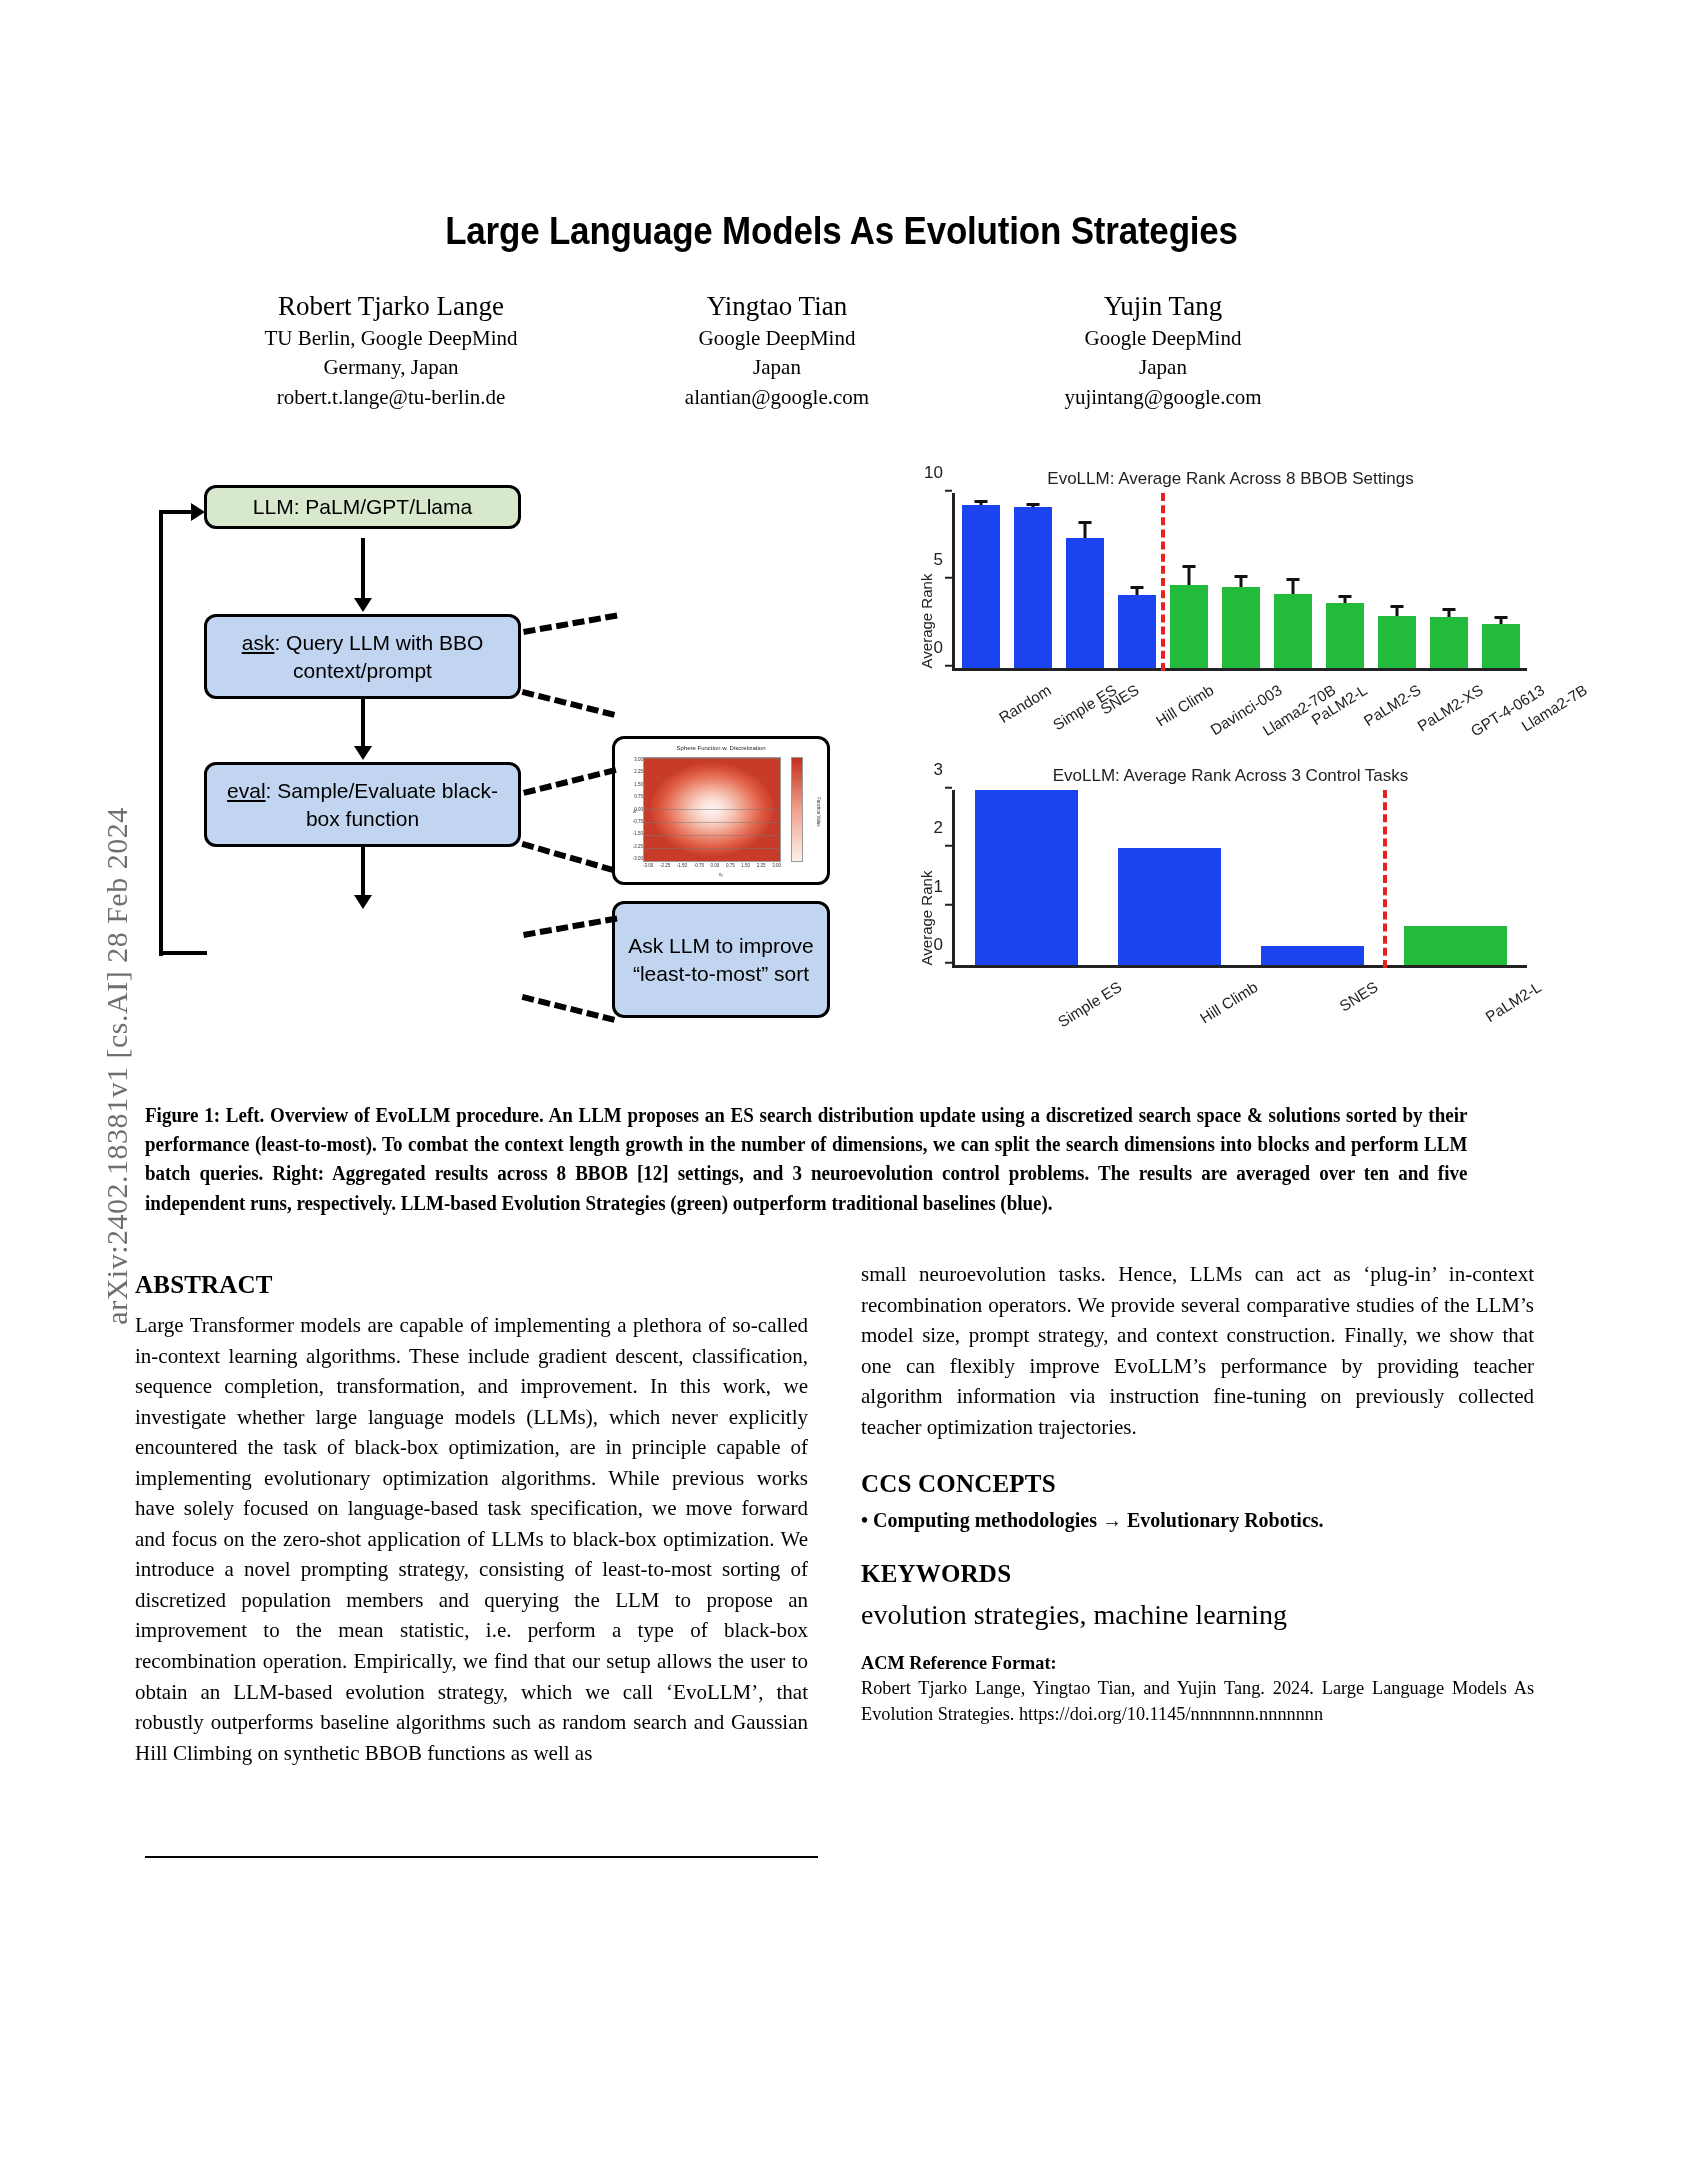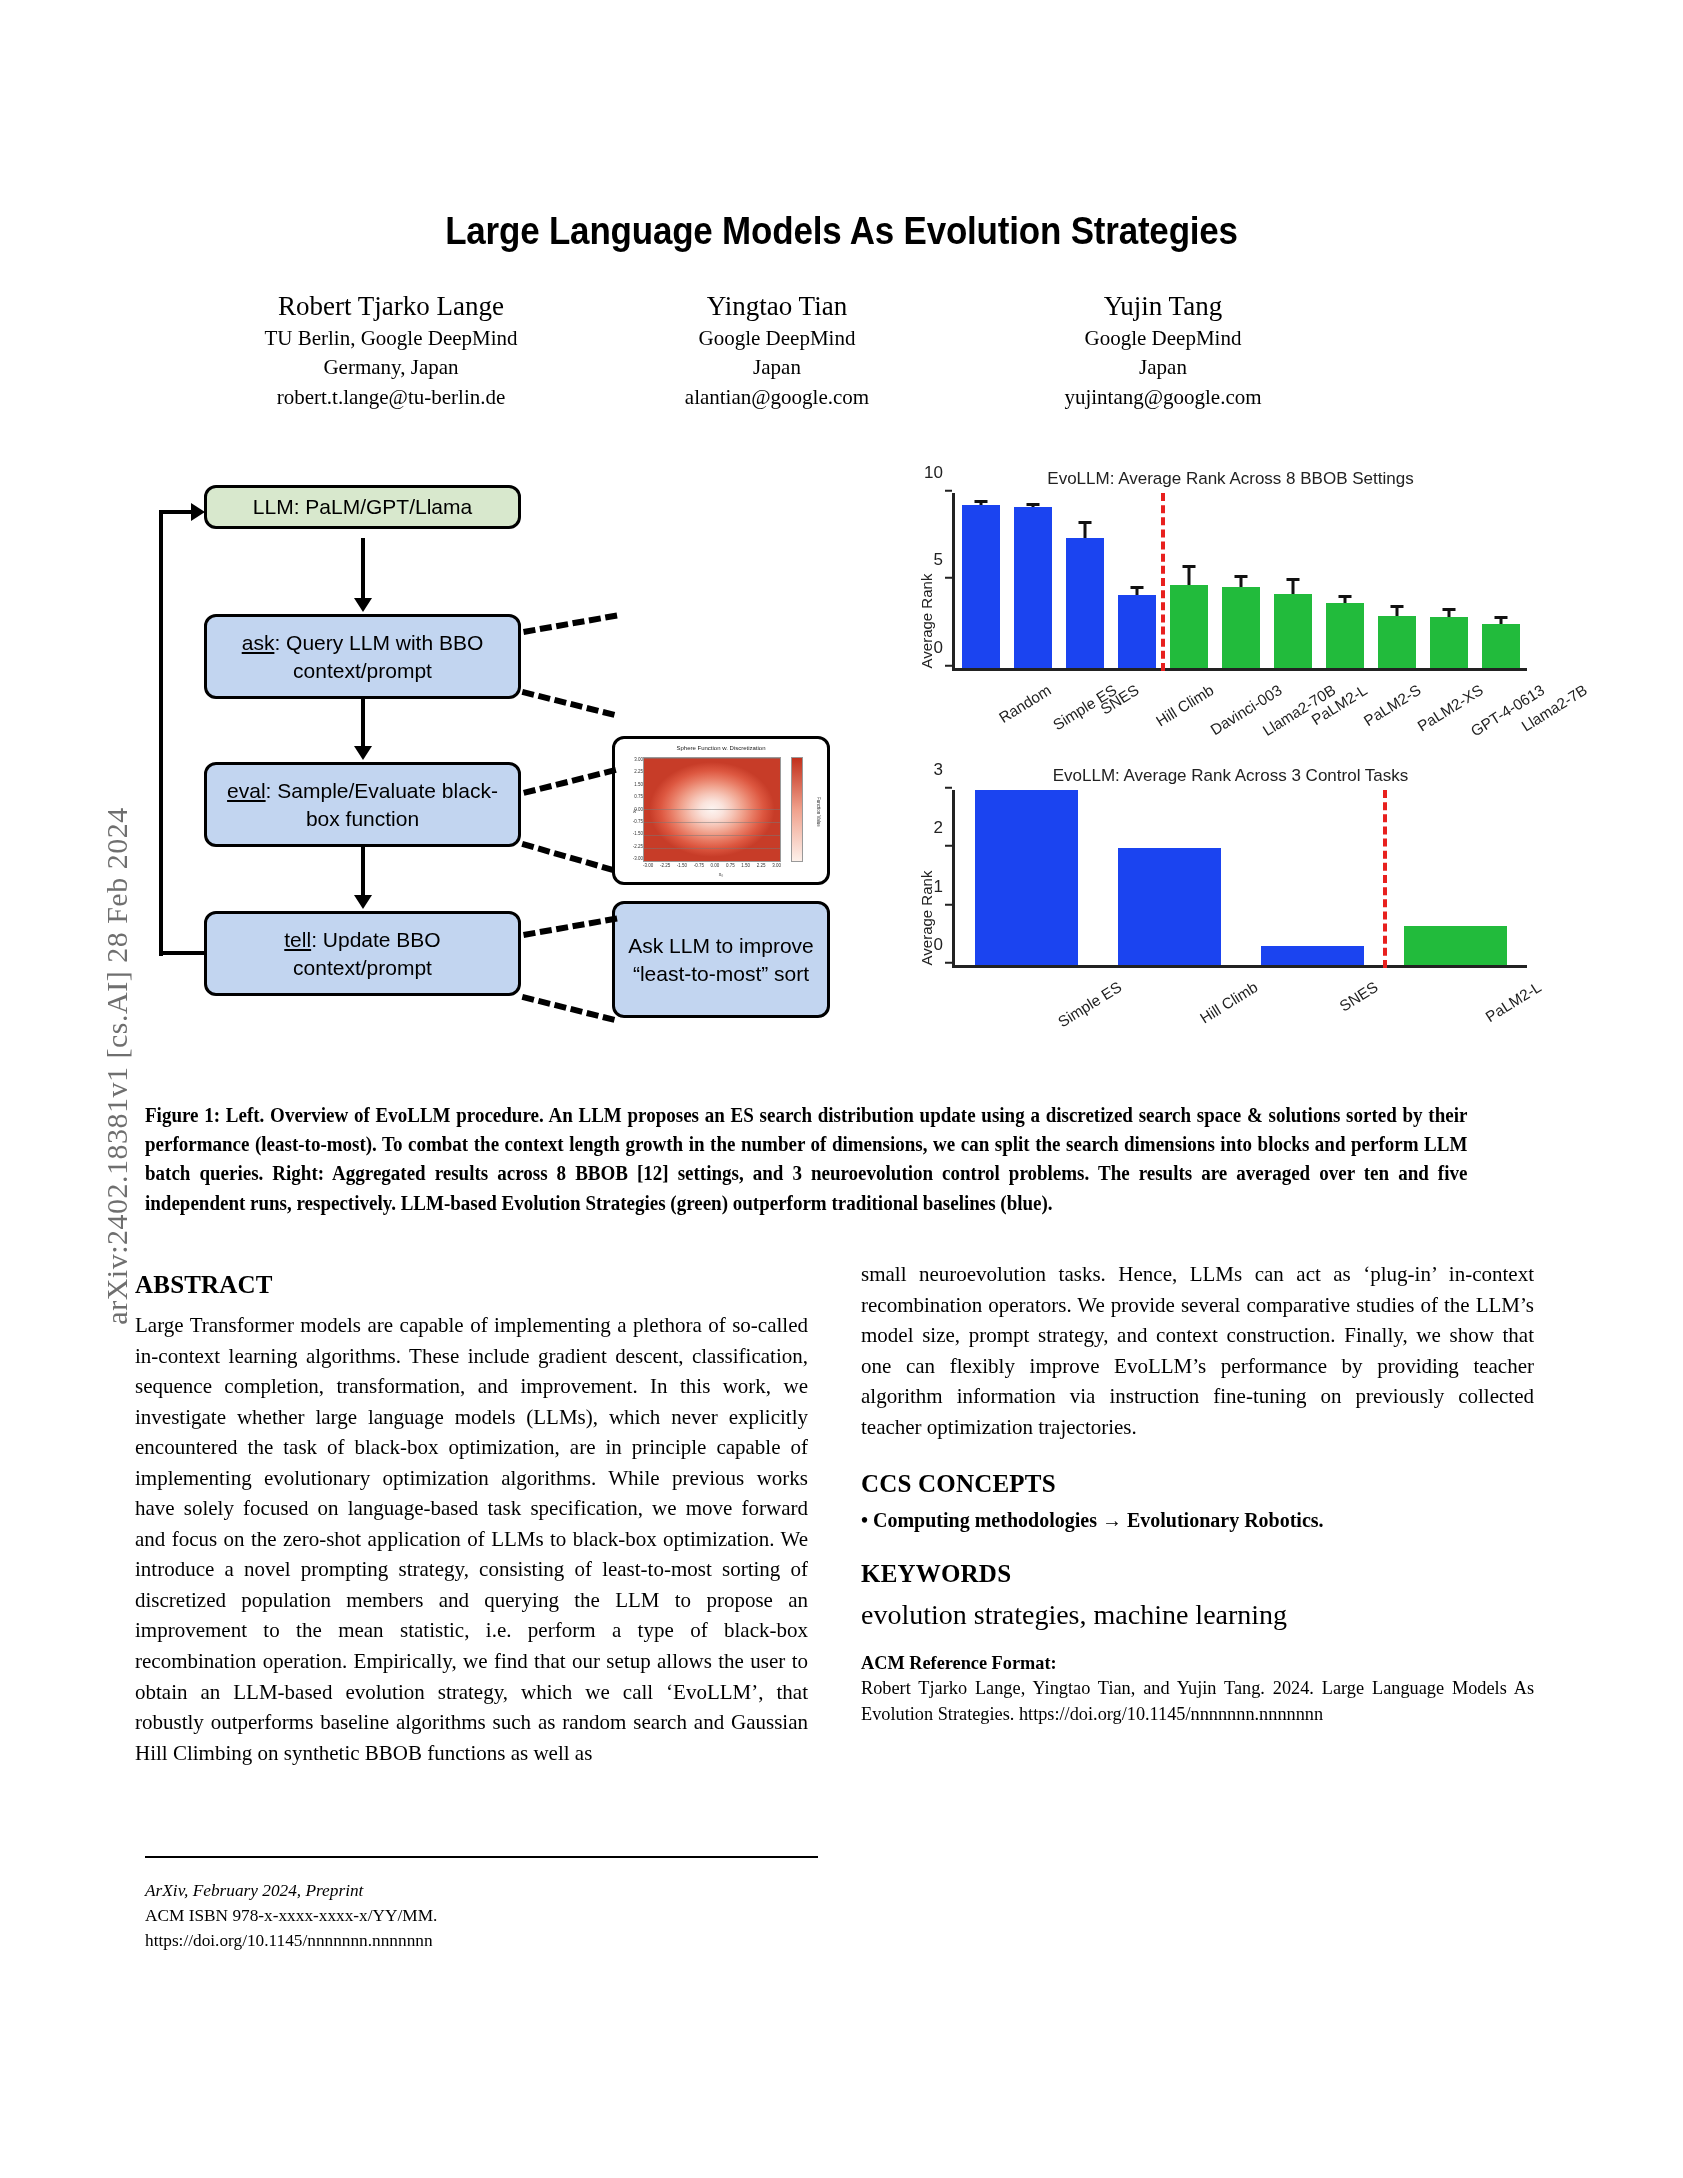--- a/index.html
+++ b/index.html
@@ -229,23 +229,20 @@
       </div>
 
       <div class="node blue n-ask">
         <span><u class="u">ask</u><span>: Query LLM with BBO context/prompt</span></span>
       </div>
 
       <div class="node blue n-eval">
         <span><u class="u">eval</u><span>: Sample/Evaluate black-box function</span></span>
       </div>
 
-      <div class="node blue n-tell">
-        <span><u class="u">tell</u><span>: Update BBO context/prompt</span></span>
-      </div>
 
 
       <div class="node blue n-sort">
         <span>Ask LLM to improve “least-to-most” sort</span>
       </div>
 
       <div class="node n-plot">
         <div class="plot-inner">
           <div class="plot-title">Sphere Function w. Discretization</div>
           <div class="plot-heat">
@@ -465,20 +462,15 @@
     <p class="ccs">• Computing methodologies → Evolutionary Robotics.</p>
 
     <div class="h-sec tight">KEYWORDS</div>
     <p class="kw">evolution strategies, machine learning</p>
 
     <div class="acmref-h">ACM Reference Format:</div>
     <p class="acmref">Robert Tjarko Lange, Yingtao Tian, and Yujin Tang. 2024. Large Language Models As Evolution Strategies. https://doi.org/10.1145/nnnnnnn.nnnnnnn</p>
   </div>
 
   <div class="rule"></div>
-  <div class="footer">
-    <div class="it">ArXiv, February 2024, Preprint</div>
-    <div>ACM ISBN 978-x-xxxx-xxxx-x/YY/MM.</div>
-    <div>https://doi.org/10.1145/nnnnnnn.nnnnnnn</div>
-  </div>
 
 </div>
 
 
 </body></html>

